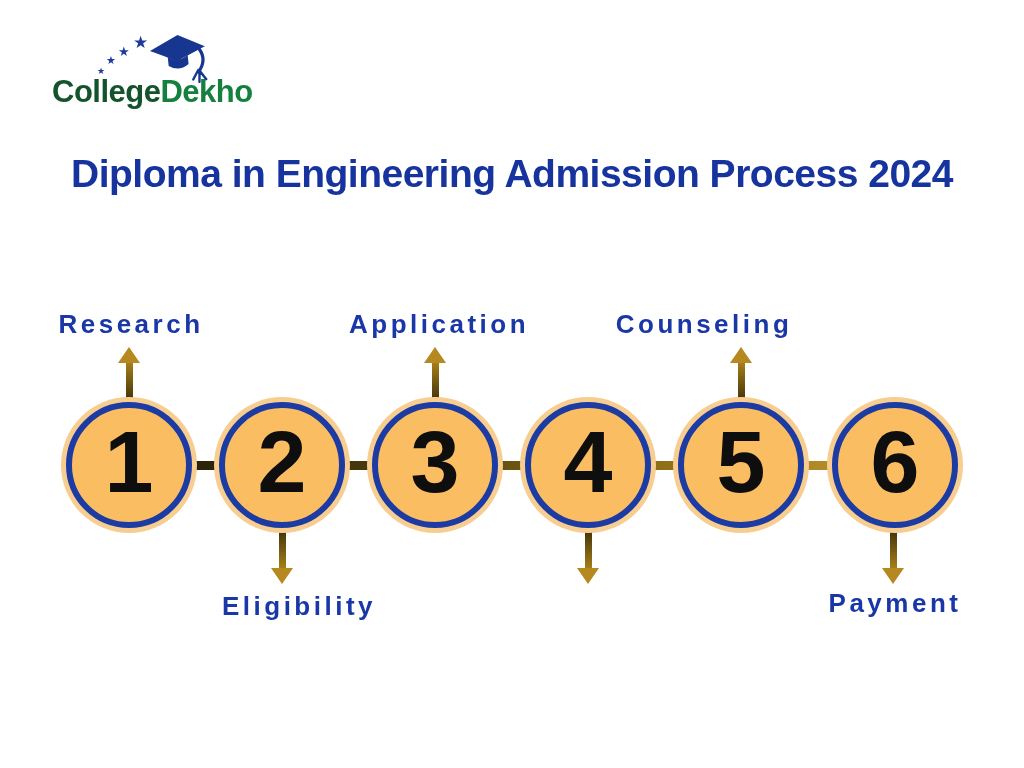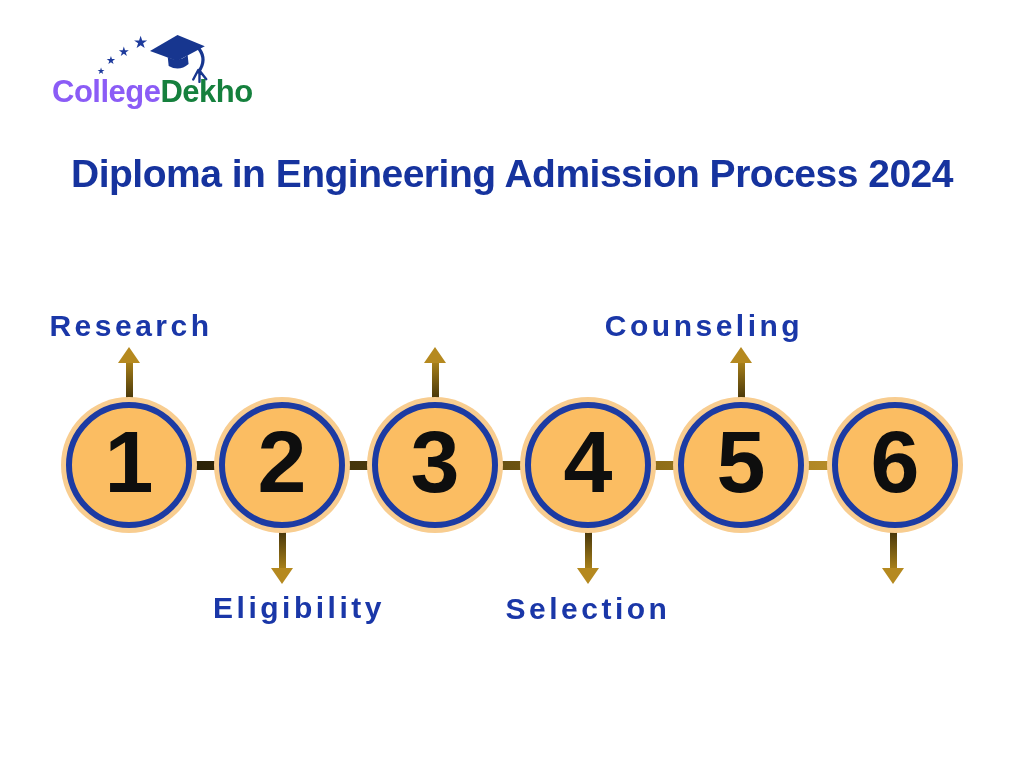--- a/index.html
+++ b/index.html
@@ -8,21 +8,21 @@
     font-family:"Liberation Sans", sans-serif;
     background:#ffffff;
     position:relative;
     overflow:hidden;
   }
   .page { position:absolute; left:0; top:0; width:1024px; height:768px; background:#ffffff; }
 
   
   .logo { position:absolute; left:52px; top:28px; width:210px; height:88px; }
   .logo-text { position:absolute; left:0px; top:46px; font-size:31px; font-weight:700; letter-spacing:-0.5px; white-space:nowrap; }
-  .logo-college { color:#8b5cf6; }
+  .logo-college { color:#14532d; }
   .logo-dekho   { color:#15803d; }
   .logo-star { position:absolute; color:#1d3a9c; line-height:1; }
   .s1 { left:45px; top:39px; font-size:9px; }
   .s2 { left:54px; top:27px; font-size:11px; }
   .s3 { left:66px; top:17px; font-size:13px; }
   .s4 { left:81px; top:6px;  font-size:17px; }
   .logo-cap { position:absolute; left:96px; top:2px; width:60px; height:58px; transform:rotate(-6deg); }
 
   
   .page-title {
@@ -51,21 +51,21 @@
   }
   .c1{left:66px;} .c2{left:219px;} .c3{left:372px;} .c4{left:525px;} .c5{left:678px;} .c6{left:832px;}
   .step-number {
     font-size:88px; font-weight:700; color:#0e0e0e; line-height:1;
     padding-bottom:6px;
   }
 
   
   .step-label {
     position:absolute; transform:translateX(-50%);
-    font-size:30px; font-weight:700; letter-spacing:3.5px;
+    font-size:26px; font-weight:700; letter-spacing:3.5px;
     color:#1a37a8; white-space:nowrap; z-index:3;
   }
   .lab-research    { left:131px; top:29px; }
   .lab-application { left:439px; top:29px; }
   .lab-counseling  { left:704px; top:29px; }
   .lab-eligibility { left:286px; top:311px;margin-left:13px; }
   .lab-selection   { left:588px; top:312px; }
   .lab-payment     { left:895px; top:308px; }
 
   
@@ -109,20 +109,21 @@
     </div>
   </div>
 
   <div class="page-title">Diploma in Engineering Admission Process 2024</div>
 
   <div class="diagram">
 
     <div class="connector"></div>
 
     <div class="step-label lab-research">Research</div>
+    <div class="step-label lab-application">Application</div>
     <div class="step-label lab-counseling">Counseling</div>
 
     <div class="arrow arrow-up au1">
       <div class="head-up"></div>
         <div class="stem-up"></div>
     </div>
     <div class="arrow arrow-up au3">
       <div class="head-up"></div>
         <div class="stem-up"></div>
     </div>
@@ -157,16 +158,16 @@
     <div class="arrow arrow-down ad4">
       <div class="stem-down"></div>
         <div class="head-down"></div>
     </div>
     <div class="arrow arrow-down ad6">
       <div class="stem-down"></div>
         <div class="head-down"></div>
     </div>
 
     <div class="step-label lab-eligibility">Eligibility</div>
-    <div class="step-label lab-selection">Selection</div>
+    <div class="step-label lab-payment">Payment</div>
 
   </div>
 </div>
 
 </body></html>

